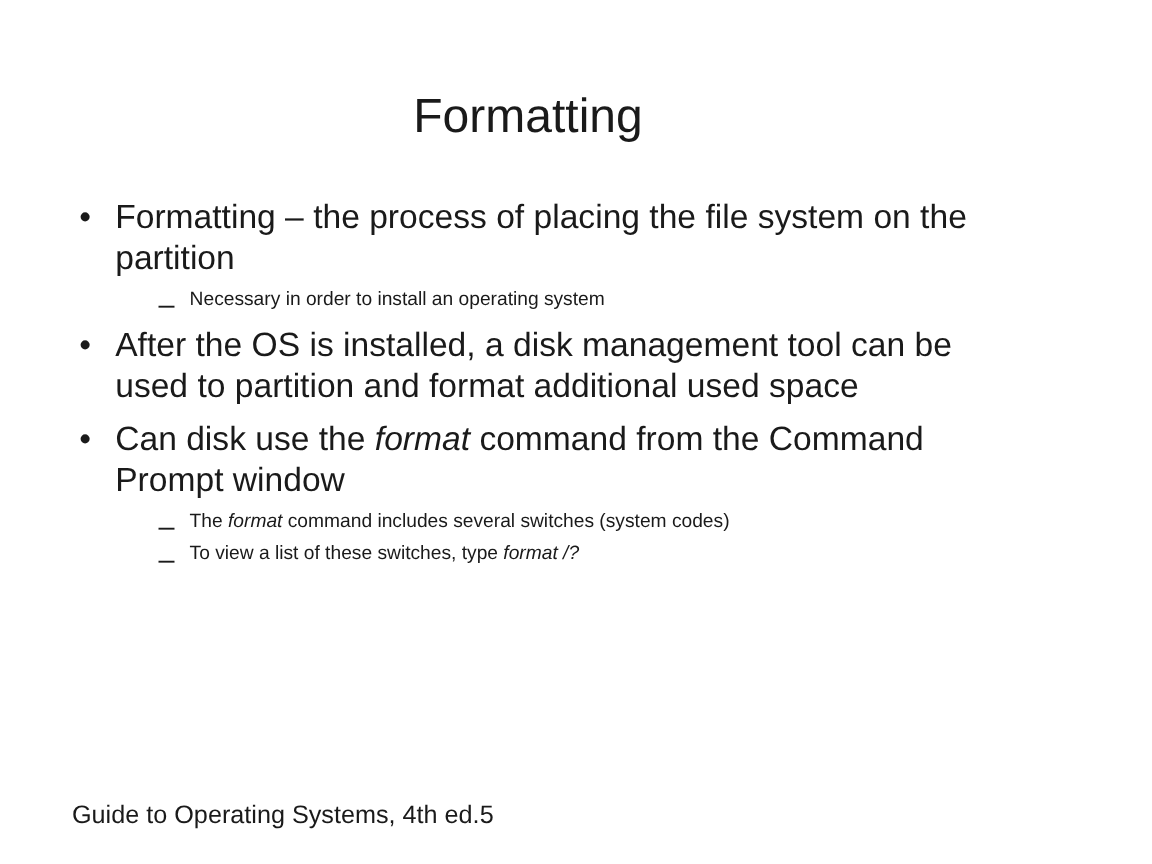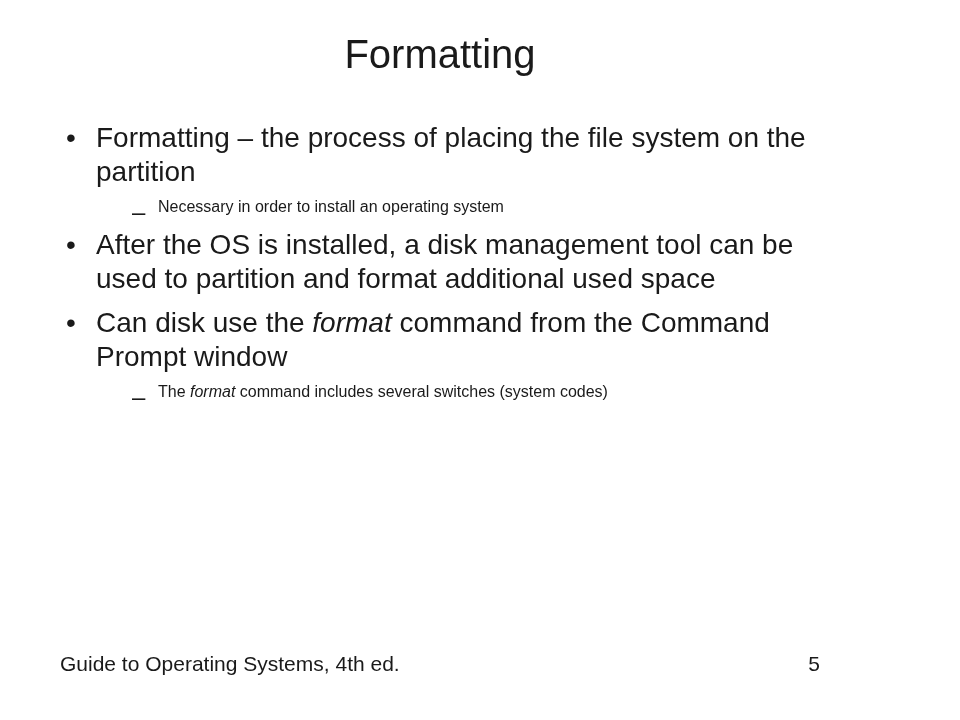--- a/index.html
+++ b/index.html
@@ -1,21 +1,21 @@
 <!DOCTYPE html>
 <html><head>
 <meta charset="utf-8">
 <style>
   * { margin: 0; padding: 0; box-sizing: border-box; }
   html, body { width: 960px; height: 720px; background: #ffffff; font-family: Arial, Helvetica, sans-serif; color: #000000; }
   .slide {
     width: 880px;
     height: 720px;
     position: relative;
-    padding: 16px 60px 0 60px;
+    padding: 59px 60px 0 60px;
   }
   .title {
     font-size: 40px;
     font-weight: 400;
     text-align: center;
     margin-top: 16px;
     margin-bottom: 44px;
     color: #1a1a1a;
   }
   ul.level1 {
@@ -54,25 +54,25 @@
   ul.level2 > li::before {
     content: "–";
     position: absolute;
     left: 36px;
     top: 0;
     font-size: 24px;
   }
   .italic { font-style: italic; }
   .footer {
     position: absolute;
-    bottom: 44px;
+    bottom: 28px;
     left: 60px;
     right: 60px;
     display: flex;
-    justify-content: space-between;
+    justify-content: flex-start;
     font-size: 21px;
     color: #1a1a1a;
   }
 </style>
 </head>
 <body>
 
 <div class="slide">
 
   <h1 class="title">Formatting</h1>
@@ -88,20 +88,23 @@
     </li>
     <li>
       <span>After the OS is installed, a disk management tool can be used to partition and format additional used space</span>
     </li>
     <li>
       <span>Can disk use the </span><span class="italic">format</span><span> command from the Command Prompt window</span>
       <ul class="level2">
         <li>
           <span>The </span><span class="italic">format</span><span> command includes several switches (system codes)</span>
         </li>
+        <li>
+          <span>To view a list of these switches, type </span><span class="italic">format /?</span>
+        </li>
       </ul>
     </li>
   </ul>
 
   <div class="footer">
     <span>Guide to Operating Systems, 4th ed.</span>
     <span>5</span>
   </div>
 
 </div>

